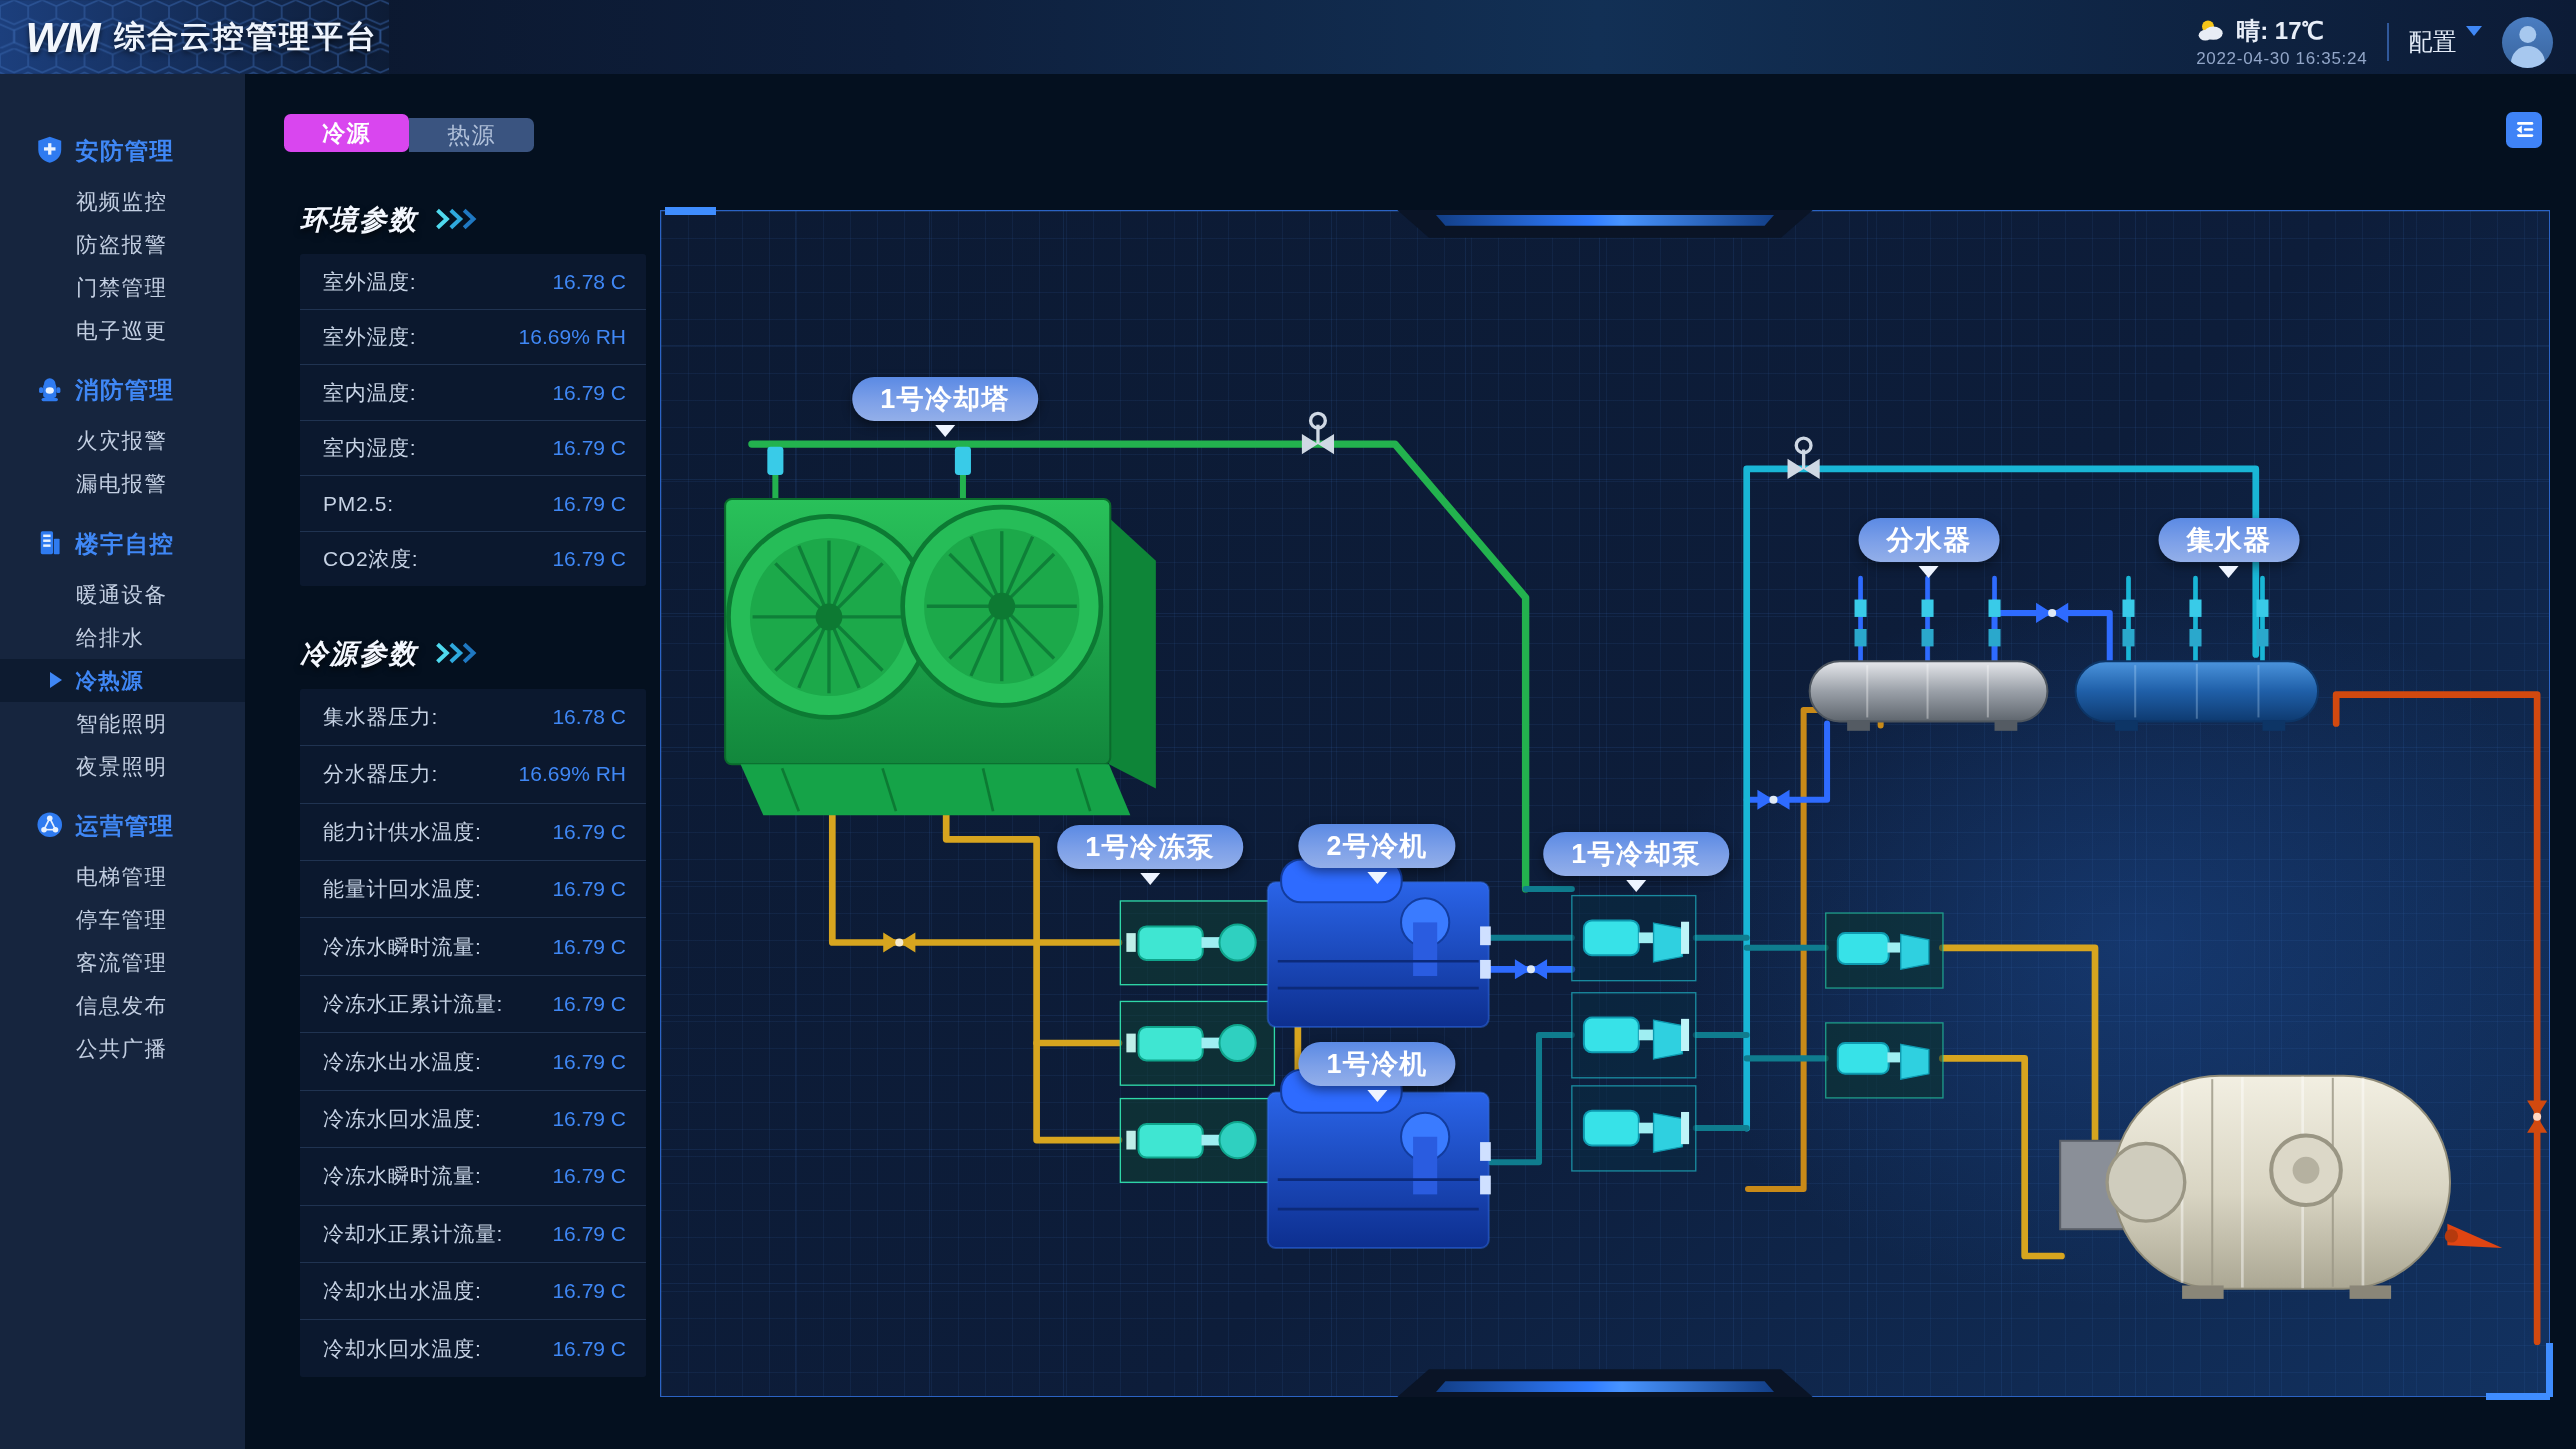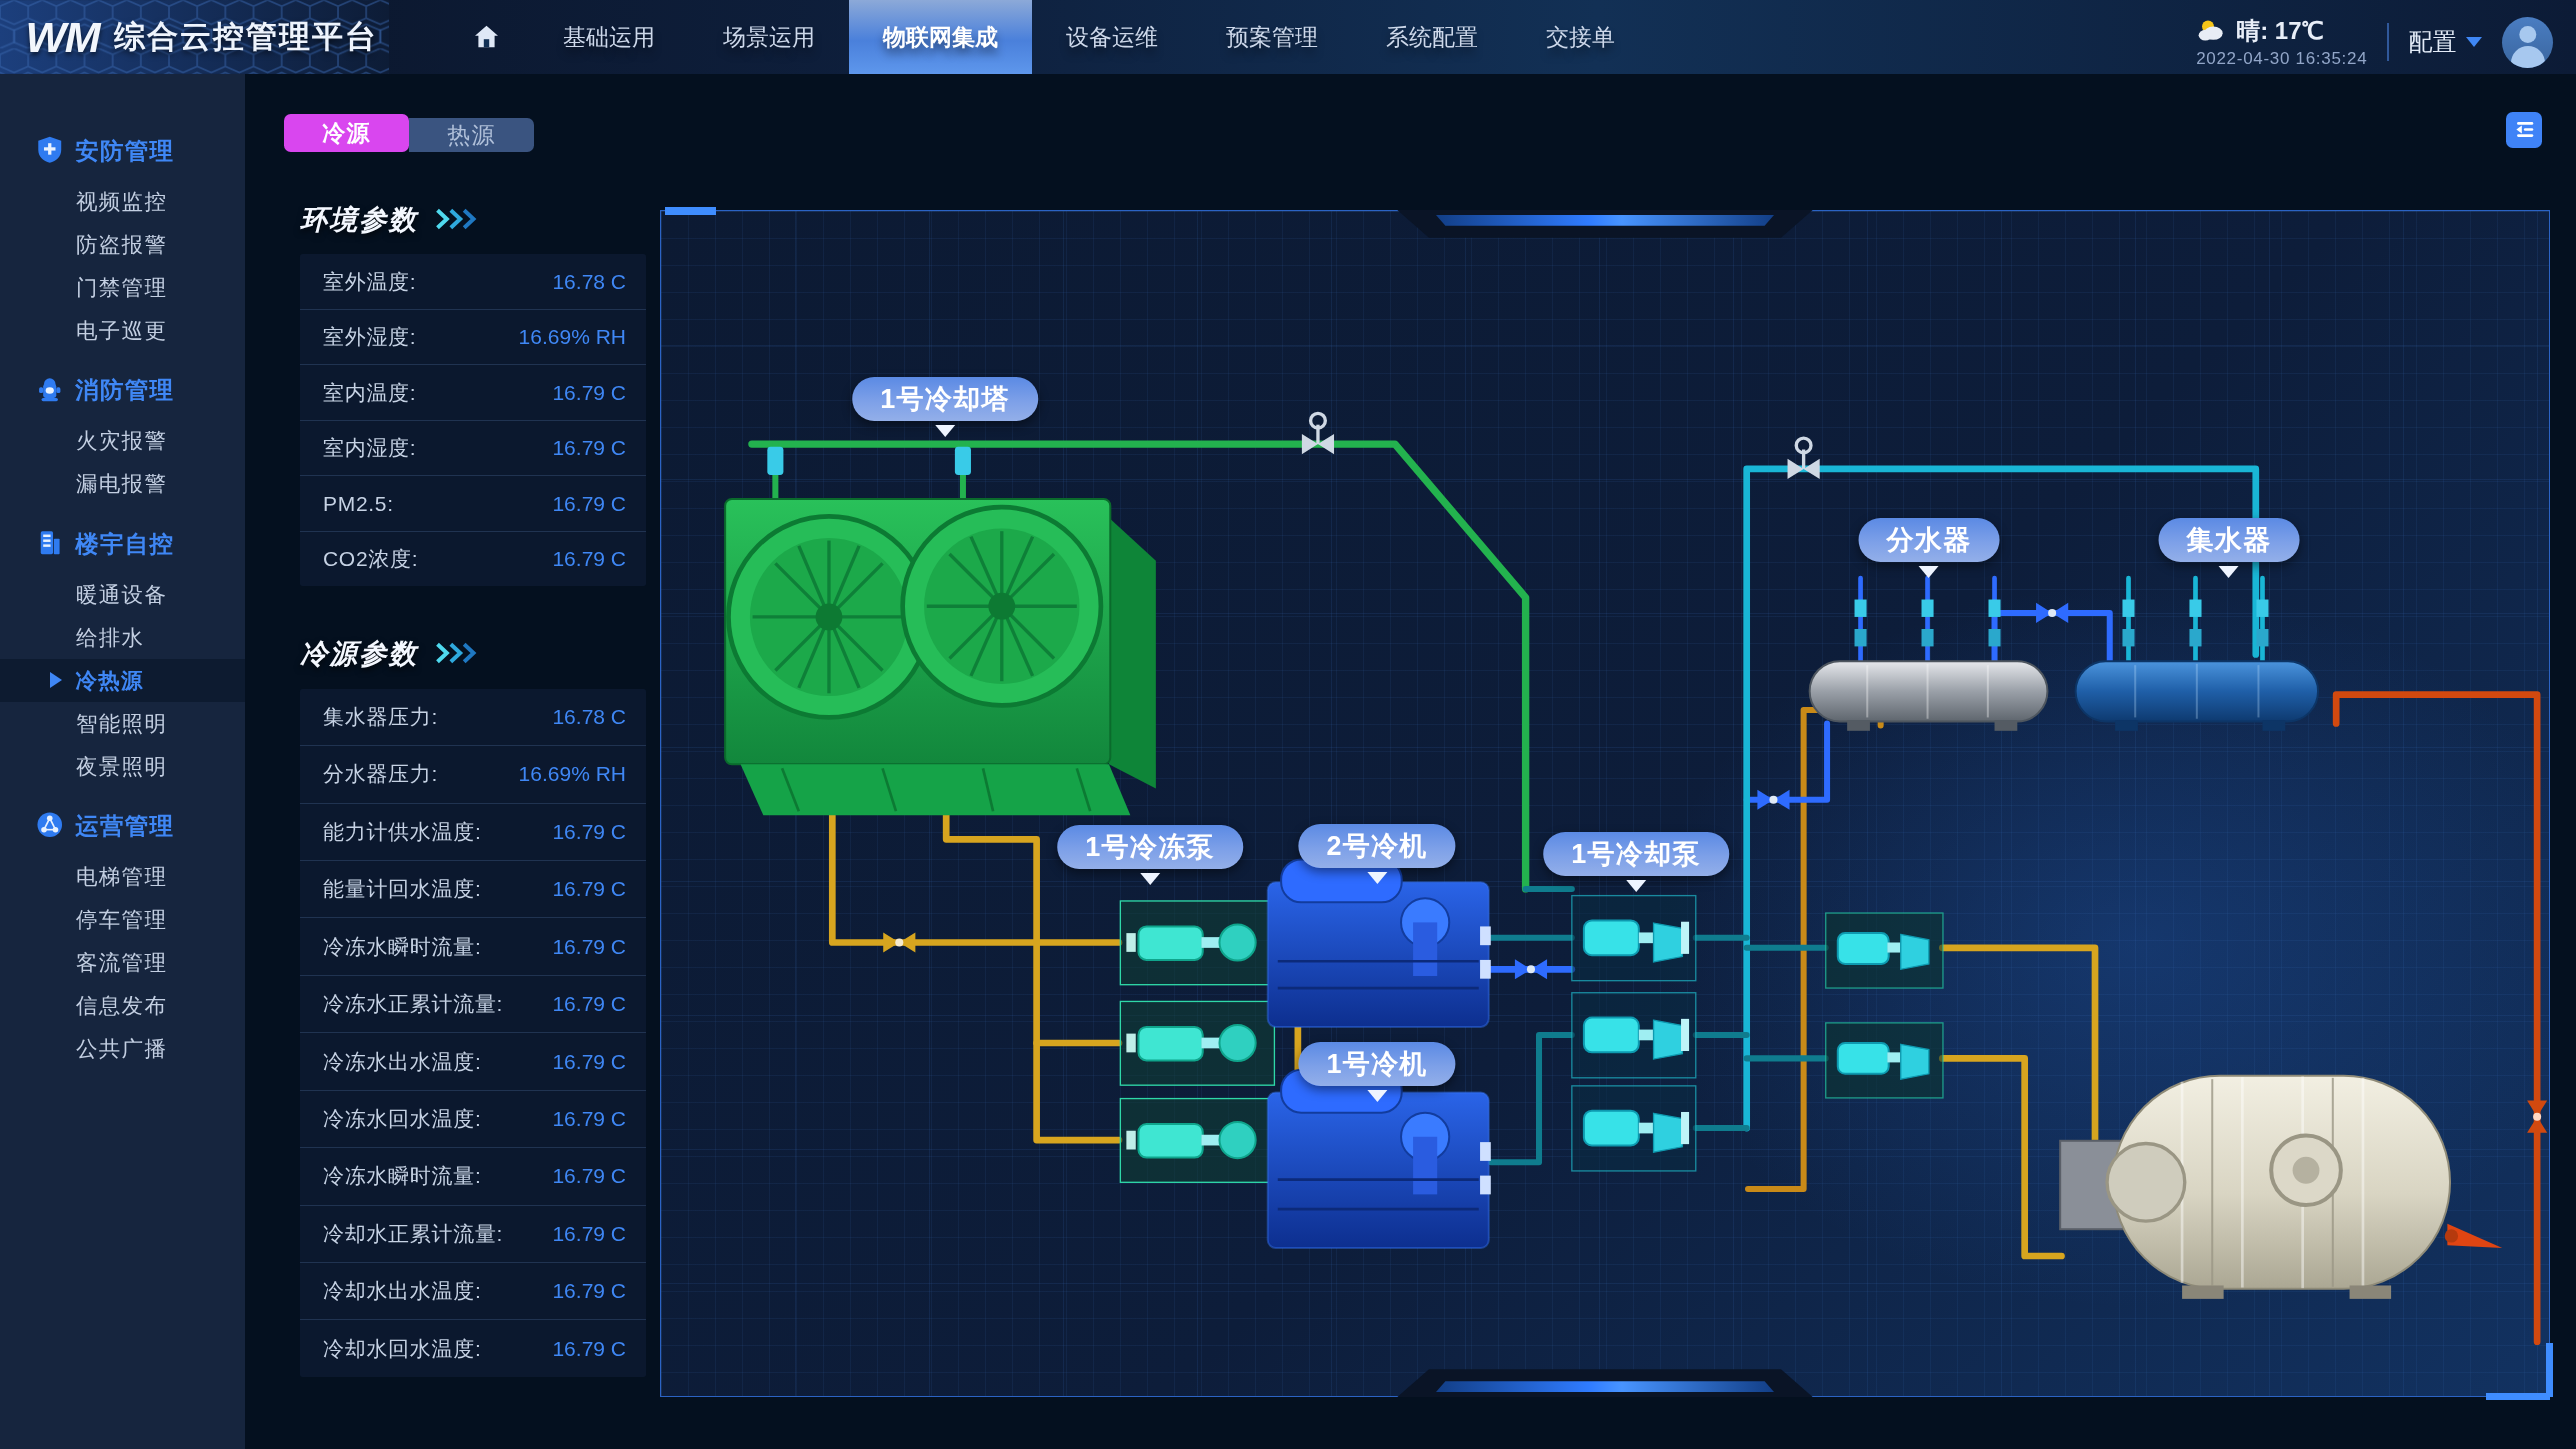--- a/index.html
+++ b/index.html
@@ -22,21 +22,21 @@
   .nav-item { display:flex; align-items:center; padding:0 34px; font-size:23px; color:#cdd8ea;
     cursor:pointer; text-shadow:0 6.7px 8px rgba(0,0,0,.4); }
   .nav-item.active { background:linear-gradient(180deg,#8ca9d8 0%,#4a80db 55%,#5e97ec 100%);
     color:#ffffff; font-weight:700; }
   .topbar-right { position:absolute; right:23px; top:0; height:84px; display:flex; align-items:center; gap:20px; }
   .weather { display:flex; flex-direction:column; align-items:flex-start; gap:1.3px; }
   .weather-row { display:flex; align-items:center; gap:8px; }
   .weather-main { font-size:24px; color:#e8eef8; font-weight:700; }
   .weather-date { font-size:17px; color:#92a6c8; letter-spacing:0.7px; }
   .vdivider { width:1.3px; height:38px; background:#30589a; }
-  .config { display:flex; align-items:center; gap:9.4px; cursor:pointer; }
+  .config { display:flex; align-items:flex-start; gap:9.4px; cursor:pointer; }
   .config-label { font-size:24px; color:#e3ebf7; }
   .caret { width:0; height:0; border-left:8.7px solid transparent; border-right:8.7px solid transparent;
     border-top:10.7px solid #3f87f5; }
   .avatar { width:51px; height:51px; border-radius:50%; background:#44739f;
     background:linear-gradient(180deg,#4a7dc2,#3a669f); position:relative; overflow:hidden; cursor:pointer; }
   .avatar .head { position:absolute; left:50%; top:9.4px; transform:translateX(-50%);
     width:17.4px; height:17.4px; border-radius:50%; background:#a7c8ef; }
   .avatar .body { position:absolute; left:50%; top:29.5px; transform:translateX(-50%);
     width:34px; height:23px; border-radius:17px 17px 0 0; background:#a7c8ef; }
 
@@ -139,38 +139,20 @@
           </linearGradient>
         </defs>
         <rect width="580" height="110" fill="url(#hexbg)"></rect>
         <rect width="580" height="110" fill="url(#hexp)"></rect>
       </svg>
     </div>
     <div class="logo">
       <span class="logo-mark">WM</span>
       <span class="logo-title">综合云控管理平台</span>
     </div>
-    <nav class="topnav">
-      <div class="nav-home">
-        <span>
-          <svg width="27" height="27" viewBox="0 0 40 40">
-            <path d="M20 4 L37 19 H32 V36 H8 V19 H3 Z" fill="#dfe8f6"></path>
-            <rect x="16" y="24" width="8" height="12" fill="#123055"></rect>
-          </svg>
-        </span>
-      </div>
-
-    <div class="nav-item">基础运用</div>
-        <div class="nav-item">场景运用</div>
-        <div class="nav-item active">物联网集成</div>
-        <div class="nav-item">设备运维</div>
-        <div class="nav-item">预案管理</div>
-        <div class="nav-item">系统配置</div>
-        <div class="nav-item">交接单</div>
-      </nav>
     <div class="topbar-right">
       <div class="weather">
         <div class="weather-row">
           <span>
             <svg width="32" height="27" viewBox="0 0 48 40">
               <circle cx="18" cy="14" r="9" fill="#f5c518"></circle>
               <ellipse cx="26" cy="24" rx="14" ry="10" fill="#e8edf5"></ellipse>
               <ellipse cx="14" cy="27" rx="10" ry="8" fill="#e8edf5"></ellipse>
             </svg>
           </span>

